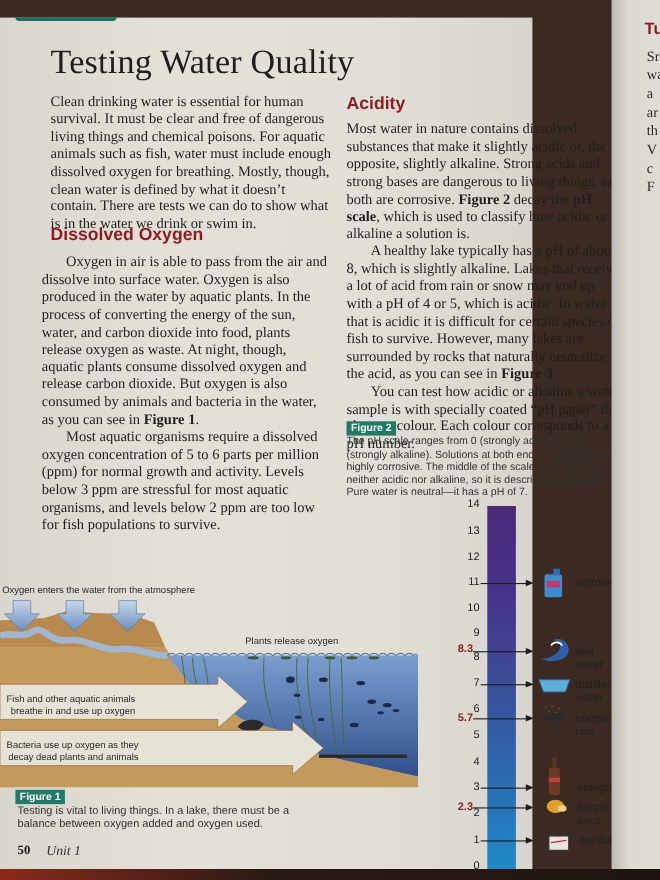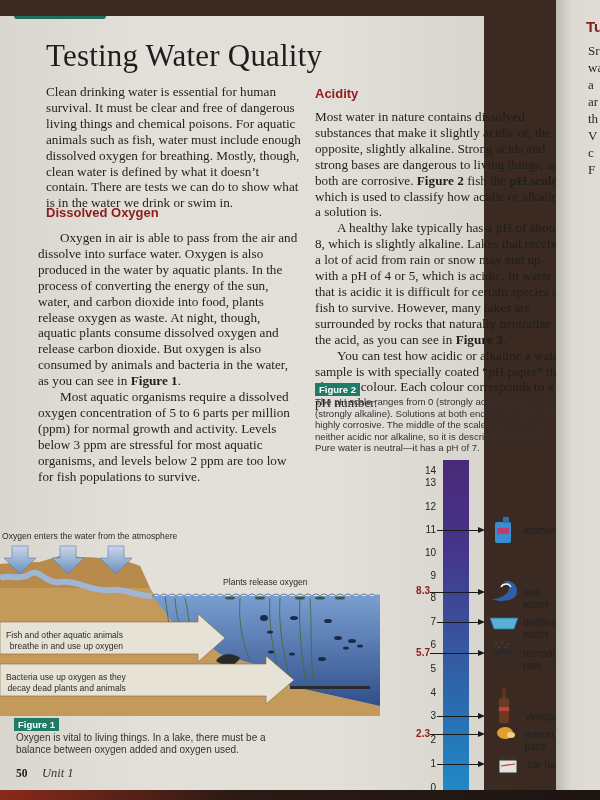--- a/index.html
+++ b/index.html
@@ -8,21 +8,21 @@
   .next-page{position:absolute;left:556px;top:0;width:44px;height:800px;background:linear-gradient(90deg,#bdbab3 0%,#dcd9d2 35%,#e0ddd6 100%);overflow:hidden;}
   .next-page .np-title{position:absolute;left:30px;top:18px;color:#8b1a1a;font-family:"Liberation Sans",sans-serif;font-weight:bold;font-size:15px;}
   .next-page .np-lines{position:absolute;left:32px;top:42px;font-size:13px;line-height:17px;color:#2a2a2a;white-space:pre;}
   .bottom-strip{position:absolute;left:0;top:790px;width:600px;height:10px;background:linear-gradient(90deg,#8a2a1a,#2a1a14 40%,#1d1512);}
   .tab-strip{position:absolute;left:14px;top:0;width:92px;height:3px;background:#1f6e5e;border-radius:0 0 4px 4px;}
 
   .title{position:absolute;left:46px;top:22px;font-size:31px;color:#1e1e1e;letter-spacing:0.2px;}
   .col-text{position:absolute;font-size:13.2px;line-height:15.9px;color:#1f1f1f;}
   .col-text p{margin:0;}
   .col-text .indent{text-indent:22px;}
-  .heading{position:absolute;font-family:"Liberation Sans",sans-serif;font-weight:bold;color:#8e1b1b;font-size:13px;}
+  .heading{position:absolute;font-family:"Liberation Sans",sans-serif;font-weight:bold;color:#8e1b1b;font-size:16px;}
   b{font-weight:bold;}
 
   .fig-label{position:absolute;background:#1f7a66;color:#fff;font-family:"Liberation Sans",sans-serif;font-weight:bold;font-size:9.5px;padding:1px 4px;}
   .fig-caption{position:absolute;font-family:"Liberation Sans",sans-serif;font-size:9.6px;line-height:11.6px;color:#333;}
 
   
   .fig1{position:absolute;left:0;top:510px;width:385px;height:190px;text-align:right;}
   .fig1 .lbl{position:absolute;font-family:"Liberation Sans",sans-serif;font-size:8.6px;color:#2a2a2a;line-height:10.5px;}
 
   
@@ -52,31 +52,31 @@
   <div class="heading" style="left:46px;top:189px;">Dissolved Oxygen</div>
 
   <div class="col-text" style="left:38px;top:214px;width:262px;">
     <p class="indent"><span>Oxygen in air is able to pass from the air and dissolve into surface water. Oxygen is also produced in the water by aquatic plants. In the process of converting the energy of the sun, water, and carbon dioxide into food, plants release oxygen as waste. At night, though, aquatic plants consume dissolved oxygen and release carbon dioxide. But oxygen is also consumed by animals and bacteria in the water, as you can see in </span><b>Figure 1</b><span>.</span></p>
     <p class="indent">Most aquatic organisms require a dissolved oxygen concentration of 5 to 6 parts per million (ppm) for normal growth and activity. Levels below 3 ppm are stressful for most aquatic organisms, and levels below 2 ppm are too low for fish populations to survive.</p>
   </div>
 
   <div class="heading" style="left:315px;top:70px;">Acidity</div>
 
   <div class="col-text" style="left:315px;top:93px;width:252px;">
-    <p><span>Most water in nature contains dissolved substances that make it slightly acidic or, the opposite, slightly alkaline. Strong acids and strong bases are dangerous to living things, as both are corrosive. </span><b>Figure 2</b><span> fish the </span><b>pH scale</b><span>, which is used to classify how acidic or alkaline a solution is.</span></p>
+    <p><span>Most water in nature contains dissolved substances that make it slightly acidic or, the opposite, slightly alkaline. Strong acids and strong bases are dangerous to living things, as both are corrosive. </span><b>Figure 2</b><span> decay the </span><b>pH scale</b><span>, which is used to classify how acidic or alkaline a solution is.</span></p>
     <p class="indent"><span>A healthy lake typically has a pH of about 8, which is slightly alkaline. Lakes that receive a lot of acid from rain or snow may end up with a pH of 4 or 5, which is acidic. In water that is acidic it is difficult for certain species of fish to survive. However, many lakes are surrounded by rocks that naturally neutralize the acid, as you can see in </span><b>Figure 3</b><span>.</span></p>
     <p class="indent">You can test how acidic or alkaline a water sample is with specially coated “pH paper” that changes colour. Each colour corresponds to a pH number.</p>
   </div>
 
   <div class="fig-label" style="left:315px;top:367px;">Figure 2</div>
   <div class="fig-caption" style="left:315px;top:380px;width:245px;">The pH scale ranges from 0 (strongly acidic) to 14 (strongly alkaline). Solutions at both ends of the scale are highly corrosive. The middle of the scale, a pH of 7, is neither acidic nor alkaline, so it is described as neutral. Pure water is neutral—it has a pH of 7.</div>
 
   <div>
     <div class="ph-bar"></div>
-    <div class="ph-num" style="left:416px;top:437px;margin-top:12px;">14</div>
+    <div class="ph-num" style="left:416px;top:437px;">14</div>
     <div class="ph-num" style="left:416px;top:461px;">13</div>
     <div class="ph-num" style="left:416px;top:485px;">12</div>
     <div class="ph-num" style="left:416px;top:508px;">11</div>
     <div class="ph-num" style="left:416px;top:531px;">10</div>
     <div class="ph-num" style="left:416px;top:554px;">9</div>
     <div class="ph-num" style="left:416px;top:576px;">8</div>
     <div class="ph-num" style="left:416px;top:600px;">7</div>
     <div class="ph-num" style="left:416px;top:623px;">6</div>
     <div class="ph-num" style="left:416px;top:647px;">5</div>
     <div class="ph-num" style="left:416px;top:671px;">4</div>
@@ -215,21 +215,21 @@
         <div>Fish and other aquatic animals</div>
         <div>breathe in and use up oxygen</div>
       </div>
     <div class="lbl" style="left:6px;top:146px;">
         <div>Bacteria use up oxygen as they</div>
         <div>decay dead plants and animals</div>
       </div>
   </div>
 
   <div class="fig-label" style="left:14px;top:702px;">Figure 1</div>
-  <div class="fig-caption" style="left:16px;top:716px;width:265px;font-size:10px;line-height:12px;">Oxygen is vital to living things. In a lake, there must be a balance between oxygen added and oxygen used.</div>
+  <div class="fig-caption" style="left:16px;top:716px;width:265px;font-size:10px;line-height:12px;">Testing is vital to living things. In a lake, there must be a balance between oxygen added and oxygen used.</div>
 
   <div class="footer-num">50</div>
   <div class="footer-unit">Unit 1</div>
 </div>
 
 <div class="next-page">
   <div class="np-title">Tu</div>
   <div class="np-lines"><div>Sr</div><div>wa</div><div>a</div><div>ar</div><div>th</div><div>V</div><div>c</div><div>F</div></div>
 </div>
 <div class="bottom-strip"></div>

